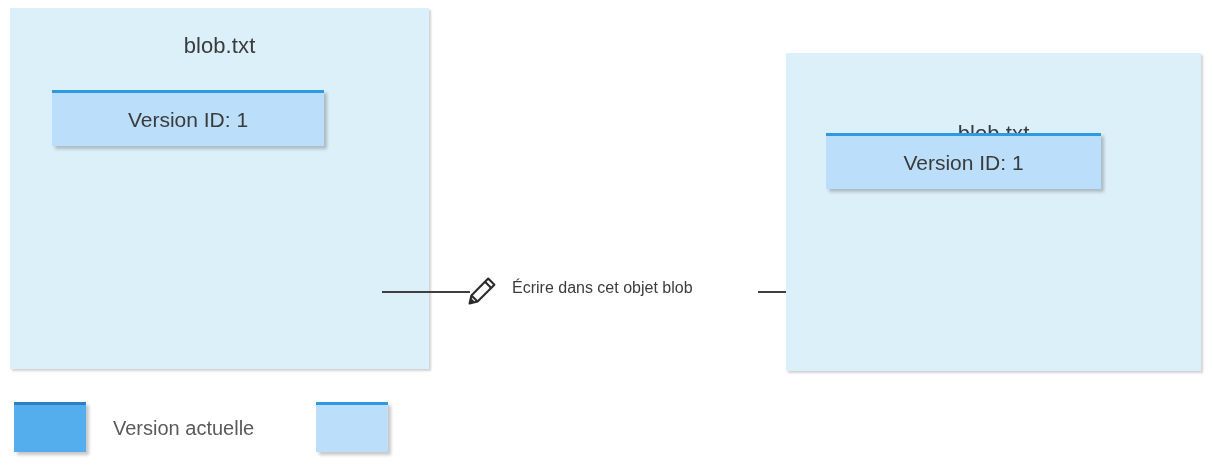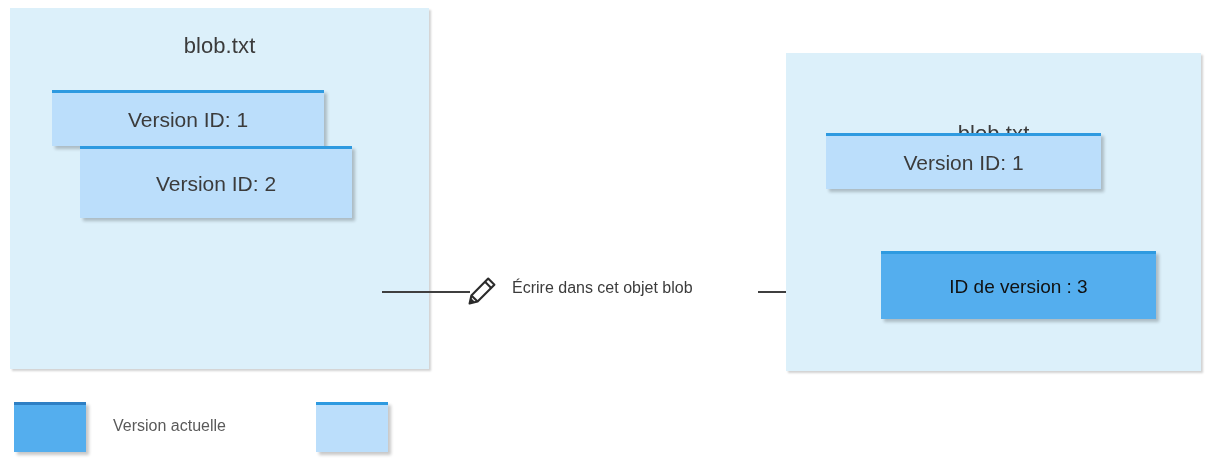--- a/index.html
+++ b/index.html
@@ -148,44 +148,41 @@
     position: absolute;
     box-sizing: border-box;
     border-top: 3px solid #2e7fc4;
     box-shadow: 3px 3px 3px rgba(0,0,0,0.22);
   }
   #swatch-current  { left: 14px;  top: 402px; width: 72px; height: 50px; background: #54aeee; }
   #swatch-previous { left: 316px; top: 402px; width: 72px; height: 50px; background: #bbdefb; border-top: 3px solid #2e9ae0; }
 
   .legend-label {
     position: absolute;
-    font-size: 16px;
+    font-size: 20px;
     color: #5a5a5a;
     white-space: nowrap;
     font-family: "Liberation Sans", sans-serif;
   }
   #label-current  { left: 113px; top: 417px; }
   #label-previous { left: 418px; top: 420px; font-size: 18px; }
 </style>
 </head>
 <body>
 
 <div class="stage">
 
   <div class="blob-panel" id="panel-left">
     <div class="panel-title">blob.txt</div>
   </div>
 
   <div class="vcard prev" id="lcard1">
     <span class="vcard-label label-en">Version ID: 1</span>
   </div>
 
-  <div class="vcard prev" id="lcard2">
-    <span class="vcard-label label-en">Version ID: 2</span>
-  </div>
 
 
   <div class="hline" id="line-left"></div>
 
   <div id="pencil-icon">
     <svg viewBox="0 0 34 34" width="34" height="34" aria-hidden="true">
       <g stroke="#2b2b2b" stroke-width="2.1" fill="none" stroke-linejoin="round">
         <path d="M23.2 4.6 L29.4 10.8 L12.6 27.6 L4.6 29.4 L6.4 21.4 Z"></path>
         <path d="M20.0 7.8 L26.2 14.0"></path>
         <path d="M6.4 21.4 L12.6 27.6"></path>
@@ -201,22 +198,19 @@
 
   <div class="blob-panel" id="panel-right">
     <div class="panel-title">blob.txt</div>
   </div>
 
   <div class="vcard prev" id="rcard1">
     <span class="vcard-label label-en">Version ID: 1</span>
   </div>
 
 
-  <div class="vcard current" id="rcard3">
-    <span class="vcard-label label-fr-big">ID de version : 3</span>
-  </div>
 
   <div class="legend-swatch" id="swatch-current"></div>
   <div class="legend-label" id="label-current">Version actuelle</div>
 
   <div class="legend-swatch" id="swatch-previous"></div>
 
 </div>
 
 </body></html>

